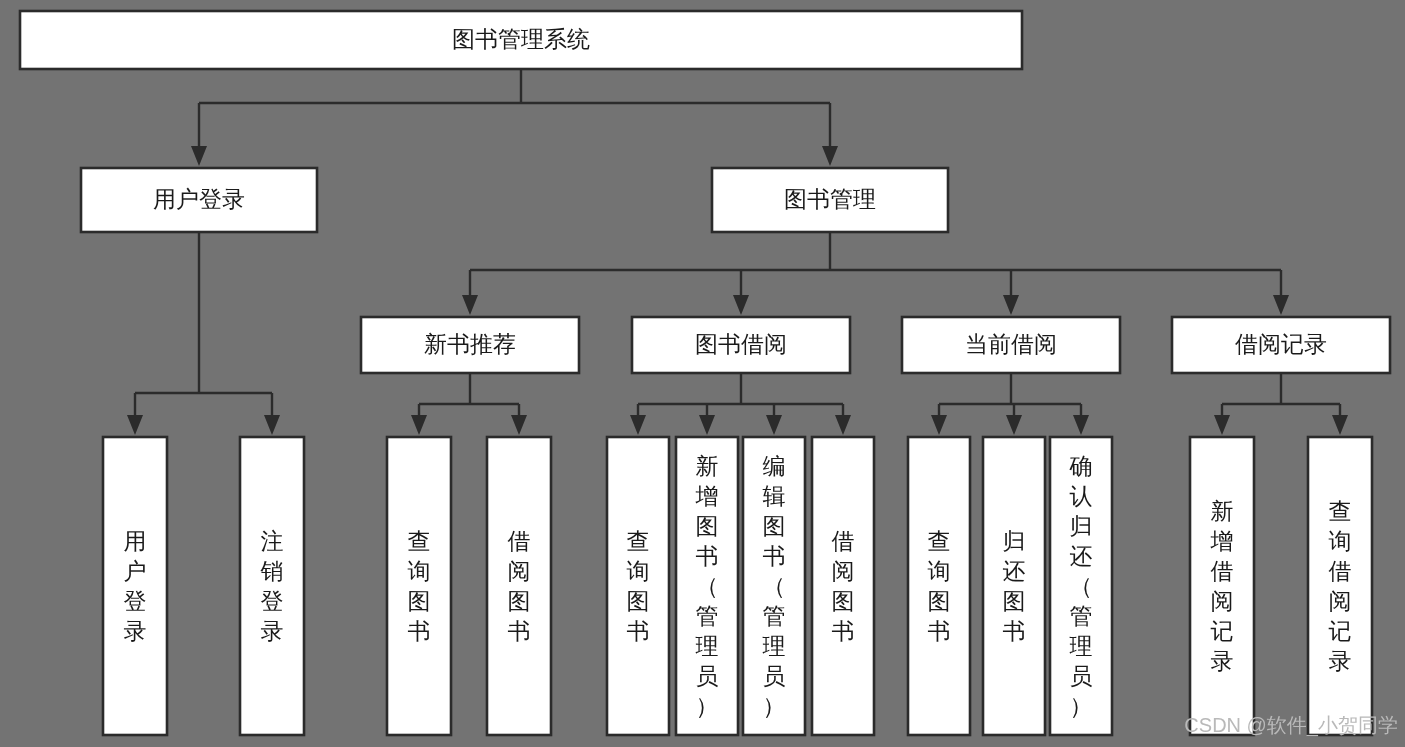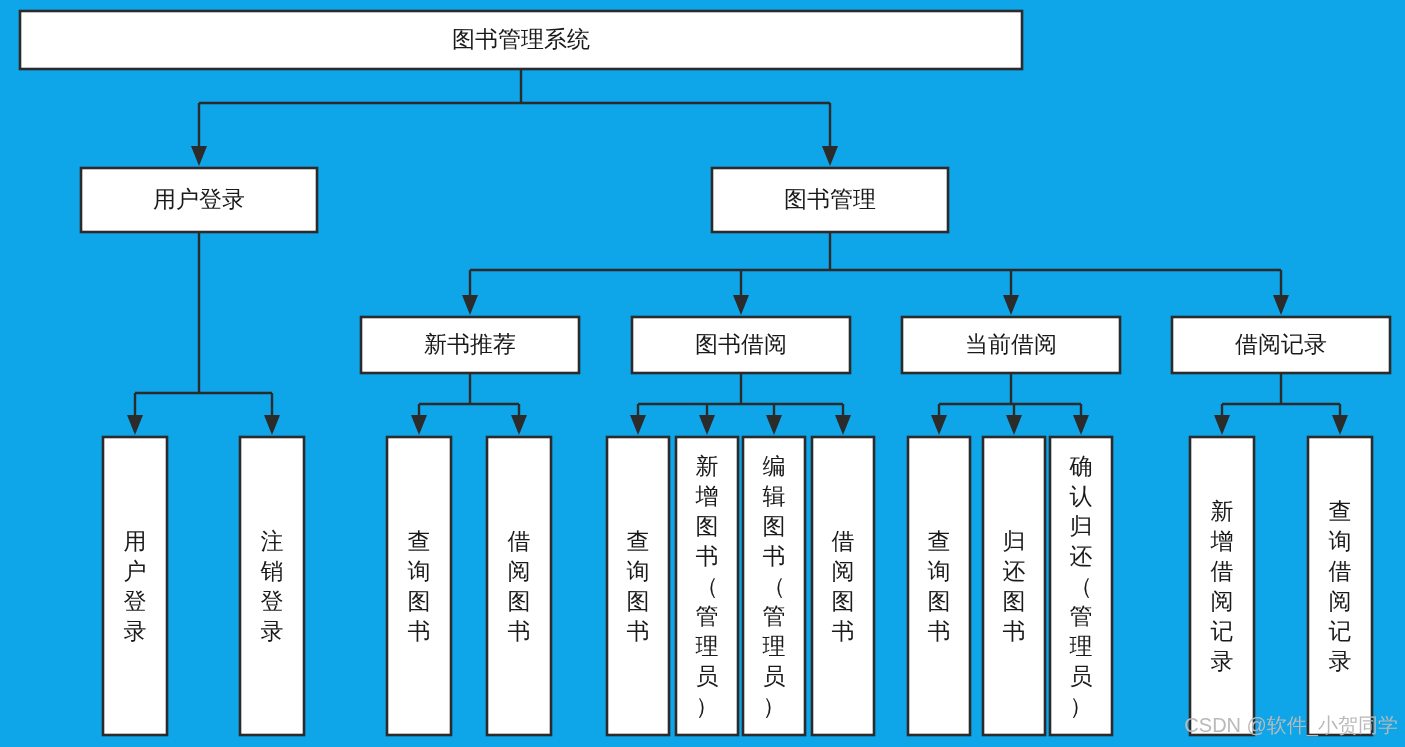--- a/index.html
+++ b/index.html
@@ -9,21 +9,21 @@
     background: #ffffff;
   }
   body {
     font-family: "Liberation Sans", "DejaVu Sans", sans-serif;
     color: #1a1a1a;
   }
   #diagram-root {
     position: relative;
     width: 1405px;
     height: 747px;
-    background: #0ea5e9;
+    background: #737373;
     overflow: hidden;
   }
   svg.diagram-canvas {
     position: absolute;
     left: 0;
     top: 0;
     width: 1405px;
     height: 747px;
     display: block;
   }

